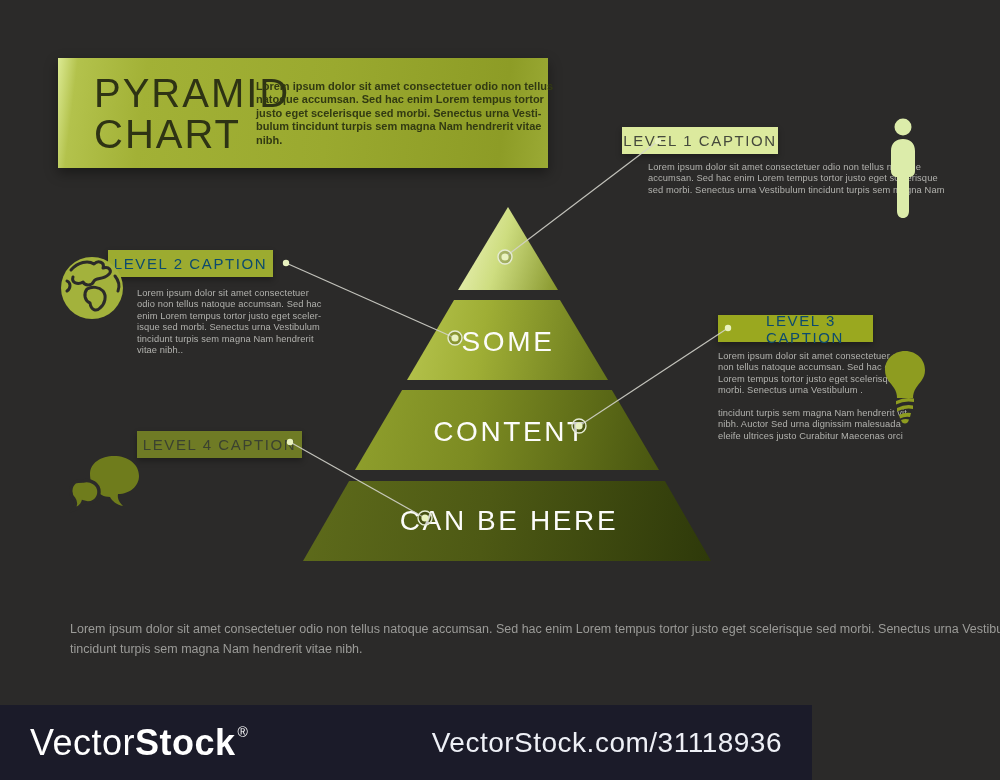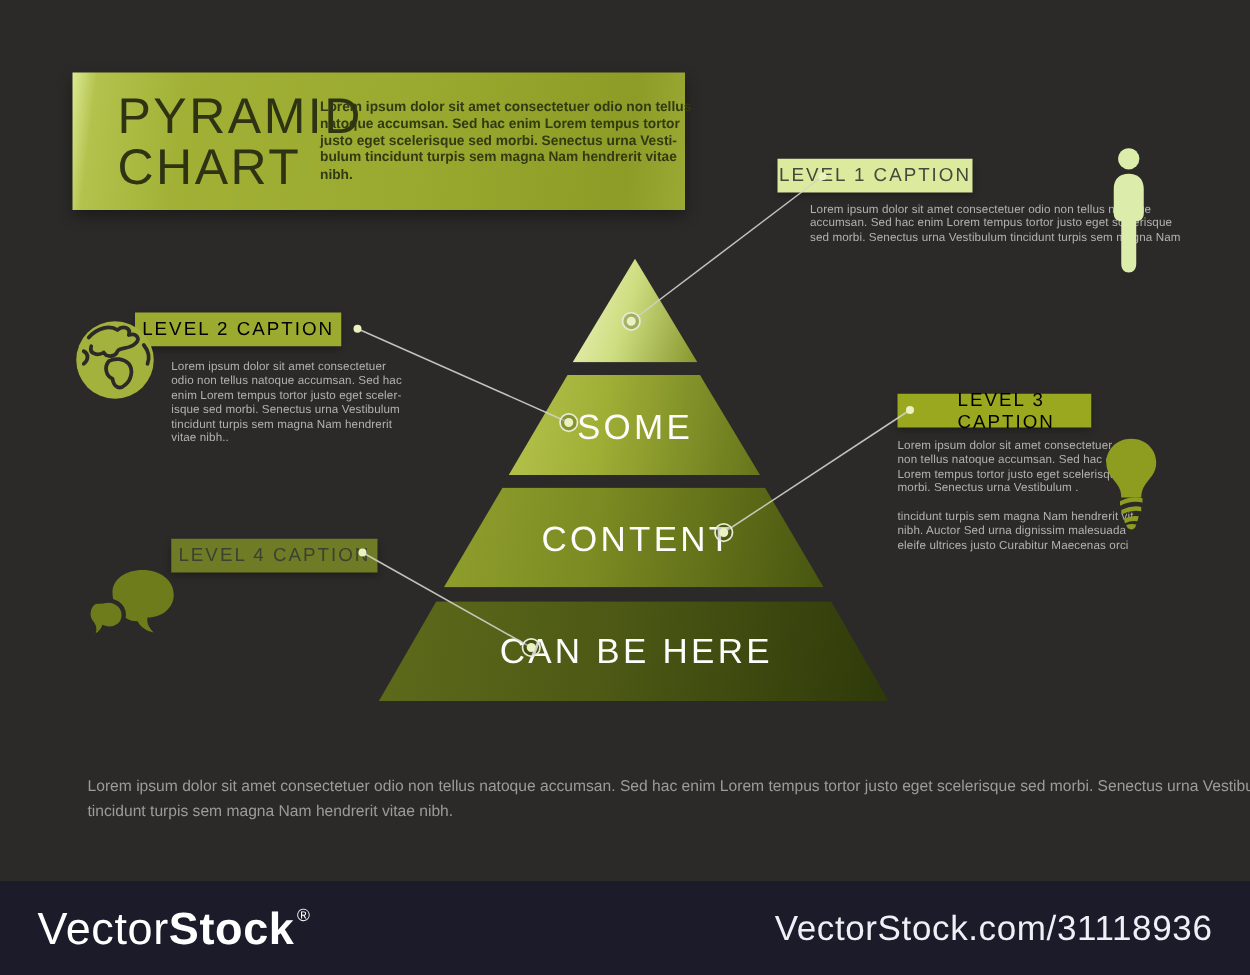--- a/index.html
+++ b/index.html
@@ -21,21 +21,21 @@
     color:#2e3314;
   }
   .header-desc {
     position:absolute; left:198px; top:22px;
     font-size:11px; line-height:13.4px; color:#323a12; font-weight:bold;
     white-space:pre;
   }
   
   .cap {
     position:absolute; height:27px; display:flex; align-items:center; justify-content:center;
-    font-size:15px; letter-spacing:1.6px; color:#000000; font-weight:400;
+    font-size:15px; letter-spacing:1.6px; color:#0c4a6e; font-weight:400;
     box-shadow:0 3px 6px rgba(0,0,0,.3);
   }
   .cap1 { left:622px; top:127px; width:156px; background:#dcea9e; color:#45493c; }
   .cap2 { left:108px; top:250px; width:165px; background:#9cab30; }
   .cap3 { left:718px; top:315px; width:155px; background:#9aa81f;padding-left:48px; }
   .cap4 { left:137px; top:431px; width:165px; background:#6f7b25; color:#3b4230; }
   
   .ltext {
     position:absolute; font-size:9.3px; line-height:11.4px; color:#b2b2ae;
     white-space:pre; letter-spacing:.1px;
@@ -73,21 +73,21 @@
   .icon-globe  { left:57px;  top:253px; }
   .icon-bulb   { left:882px; top:349px; }
   .icon-chat   { left:68px;  top:453px; }
   
   .note {
     position:absolute; left:70px; top:619px;
     font-size:12.5px; line-height:20px; color:#9b9b98; white-space:pre;
   }
   
   .footer {
-    position:absolute; left:0; bottom:0; width:1000px; height:75px;
+    position:absolute; left:0; bottom:0; width:812px; height:75px;
     background:#1b1b29; display:flex; align-items:center; justify-content:space-between;
     padding:0 30px;
   }
   .brand { color:#ffffff; font-size:36px; letter-spacing:.5px; display:flex; align-items:flex-start; }
   .brand .light { font-weight:300; }
   .brand .bold  { font-weight:700; }
   .brand .reg   { font-size:14px; font-weight:400; margin-top:2px; margin-left:2px; }
   .wm-url { color:#eef0f6; font-size:28px; font-weight:400; letter-spacing:.5px; }
 </style>
 </head>

